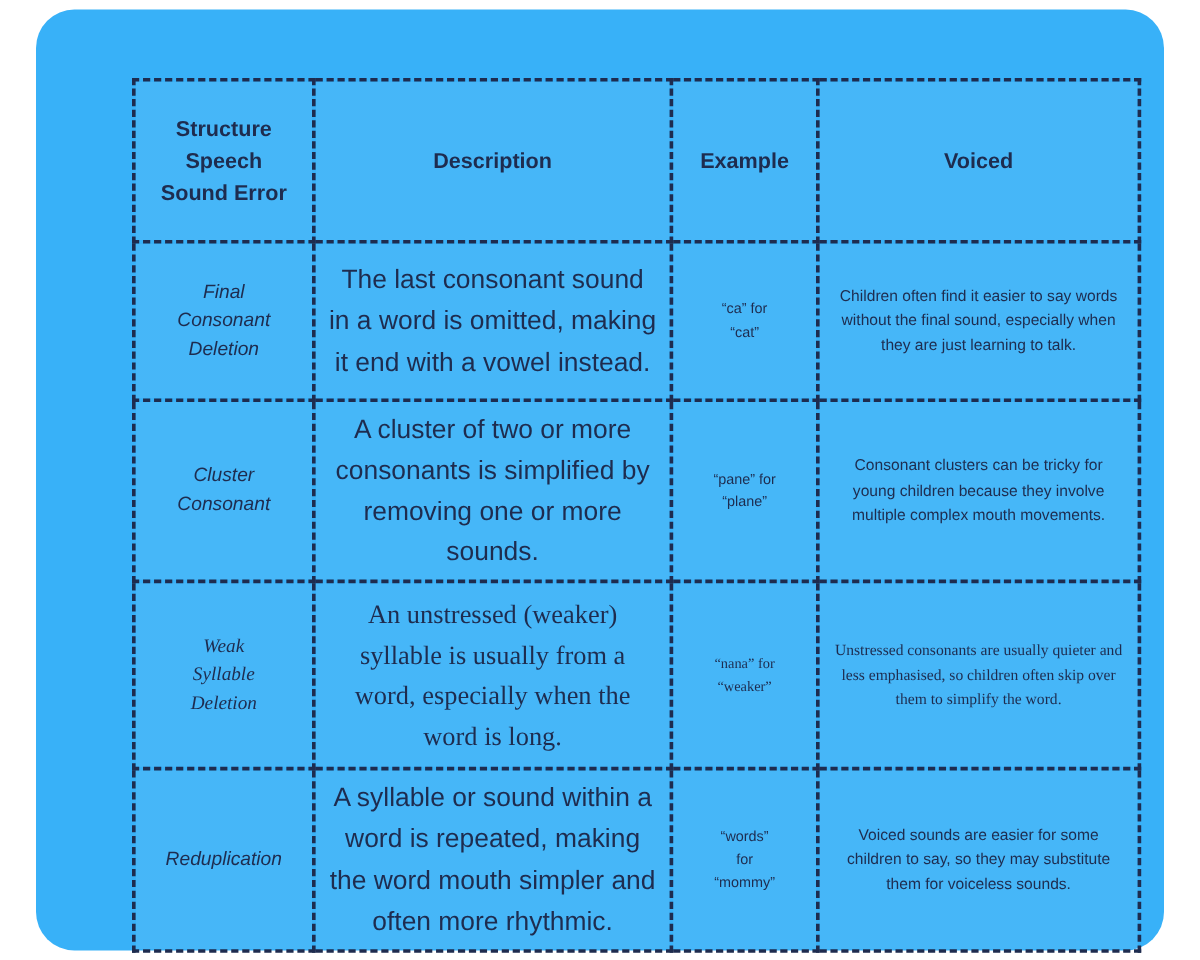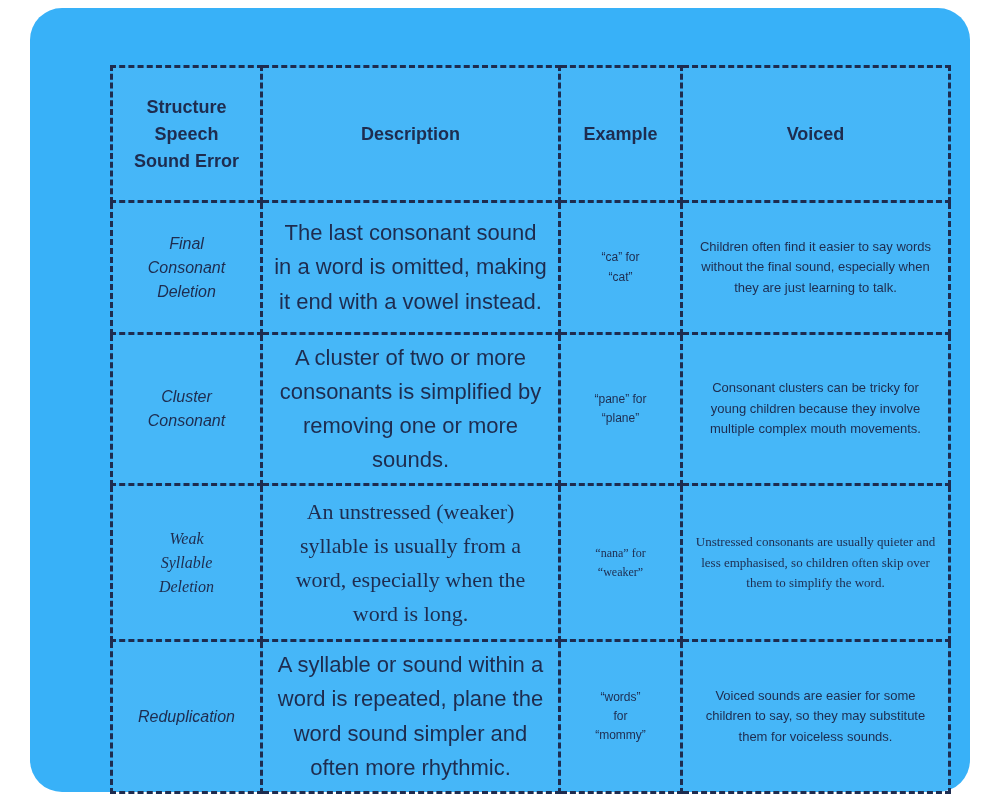--- a/index.html
+++ b/index.html
@@ -123,21 +123,21 @@
             <td class="cell-error">Weak
 Syllable
 Deletion</td>
             <td class="cell-desc">An unstressed (weaker) syllable is usually from a word, especially when the word is long.</td>
             <td class="cell-example">“nana” for
 “weaker”</td>
             <td class="cell-cause">Unstressed consonants are usually quieter and less emphasised, so children often skip over them to simplify the word.</td>
           </tr>
           <tr class="r3">
             <td class="cell-error">Reduplication</td>
-            <td class="cell-desc">A syllable or sound within a word is repeated, plane the word sound simpler and often more rhythmic.</td>
+            <td class="cell-desc">A syllable or sound within a word is repeated, making the word mouth simpler and often more rhythmic.</td>
             <td class="cell-example">“words”
 for
 “mommy”</td>
             <td class="cell-cause">Voiced sounds are easier for some children to say, so they may substitute them for voiceless sounds.</td>
           </tr>
         </tbody>
       </table>
     </div>
   </div>
 </div>

